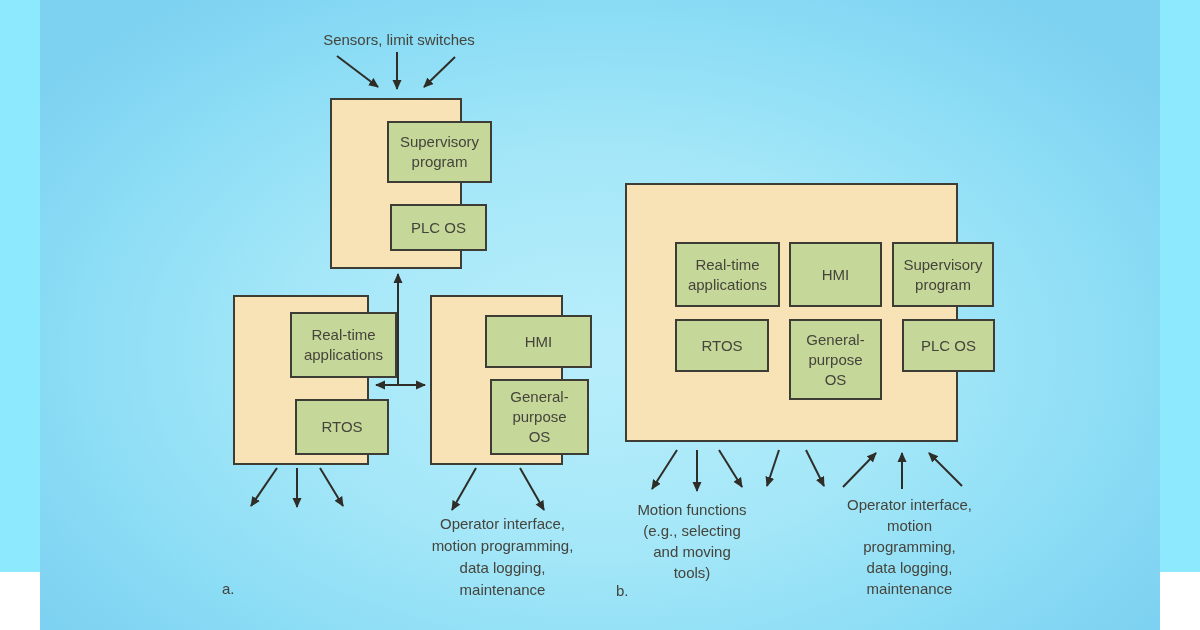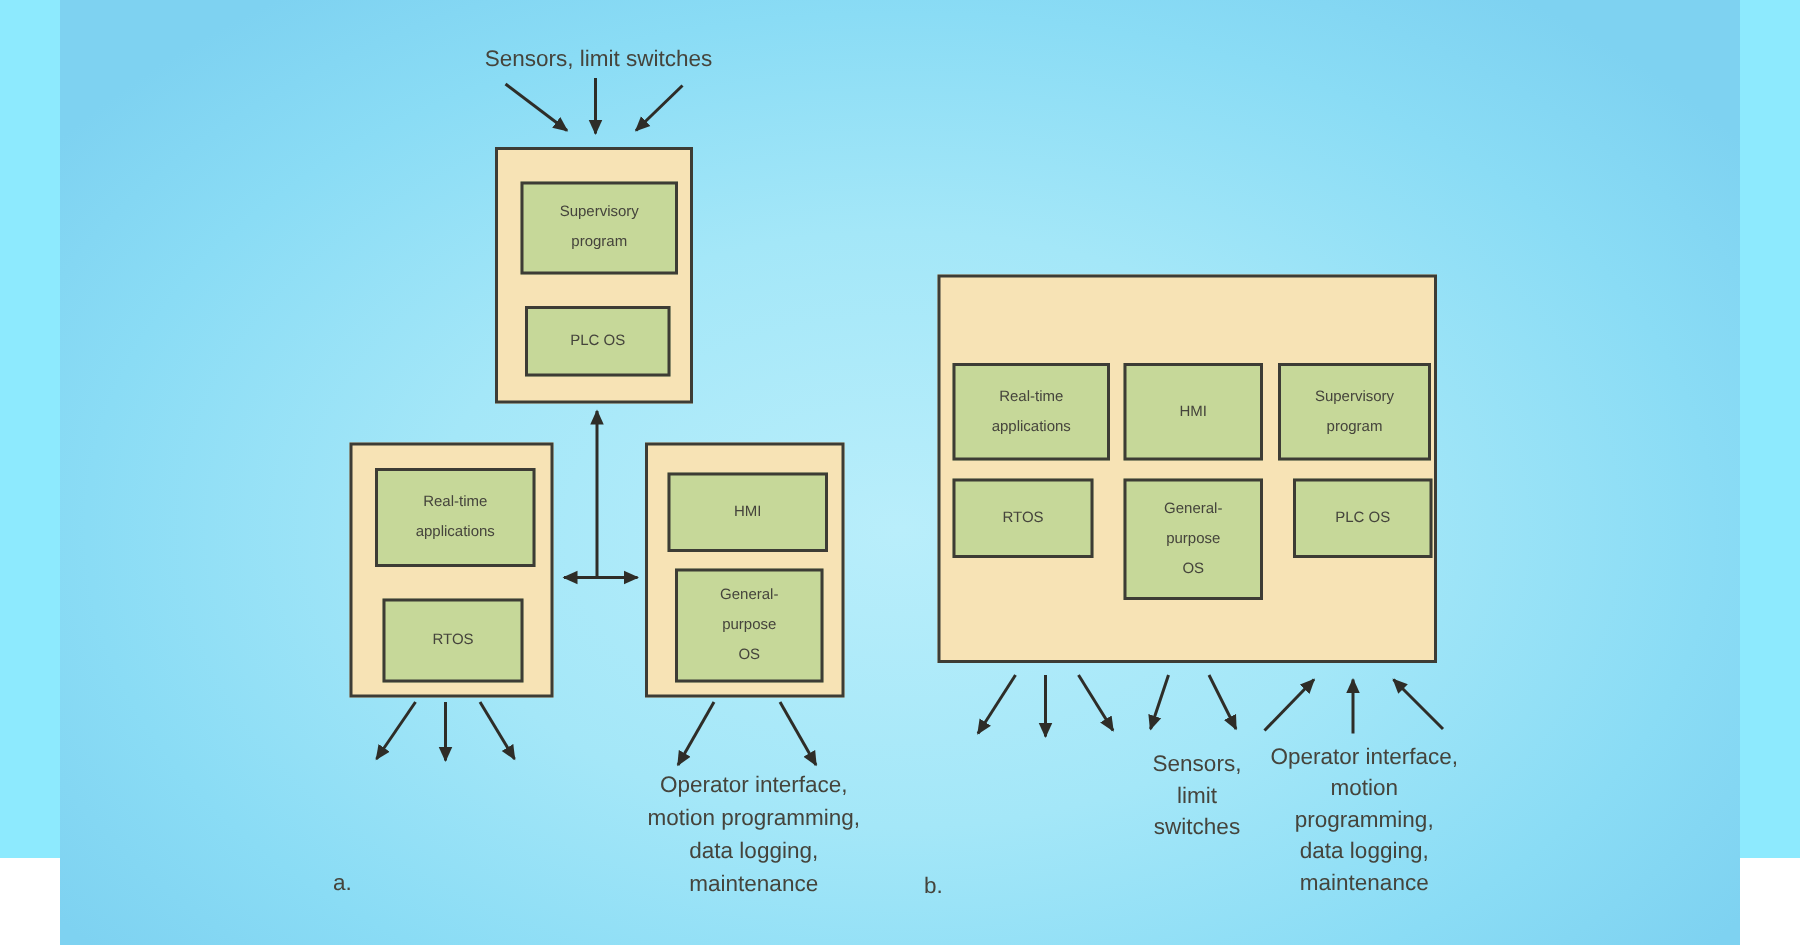--- a/index.html
+++ b/index.html
@@ -23,22 +23,23 @@
     background: #f7e3b5;
     border: 2px solid #3d3c35;
   }
   .module {
     position: absolute;
     background: #c6d899;
     border: 2px solid #3d3c35;
     display: flex; align-items: center; justify-content: center;
     text-align: center;
     white-space: pre-line;
-    font-size: 10px; line-height: 20px;
+    font-size: 15px; line-height: 20px;
     color: #45443c;
+    margin-left: 40px;
   }
   .note {
     position: absolute;
     text-align: center;
     white-space: pre-line;
     font-size: 15px; line-height: 22px;
     color: #45443c;
   }
   .caption {
     position: absolute;
@@ -126,23 +127,24 @@
     <div class="module" id="mod-b-hmi">HMI</div>
     <div class="module" id="mod-b-sup">Supervisory
 program</div>
     <div class="module" id="mod-b-rtos">RTOS</div>
     <div class="module" id="mod-b-gpos">General-
 purpose
 OS</div>
     <div class="module" id="mod-b-plcos">PLC OS</div>
   </div>
 
-  <div class="note" id="note-sensors-b">Sensors,
-limit
-switches</div>
+  <div class="note" id="note-motion-b">Motion functions
+(e.g., selecting
+and moving
+tools)</div>
   <div class="note" id="note-operator-b">Operator interface,
 motion
 programming,
 data logging,
 maintenance</div>
   <div class="caption" id="caption-b">b.</div>
 
   <svg id="arrows" viewBox="0 0 1200 630" xmlns="http://www.w3.org/2000/svg">
     <defs>
       <marker id="ah" markerUnits="userSpaceOnUse" markerWidth="12" markerHeight="10" refX="9" refY="5" orient="auto">

